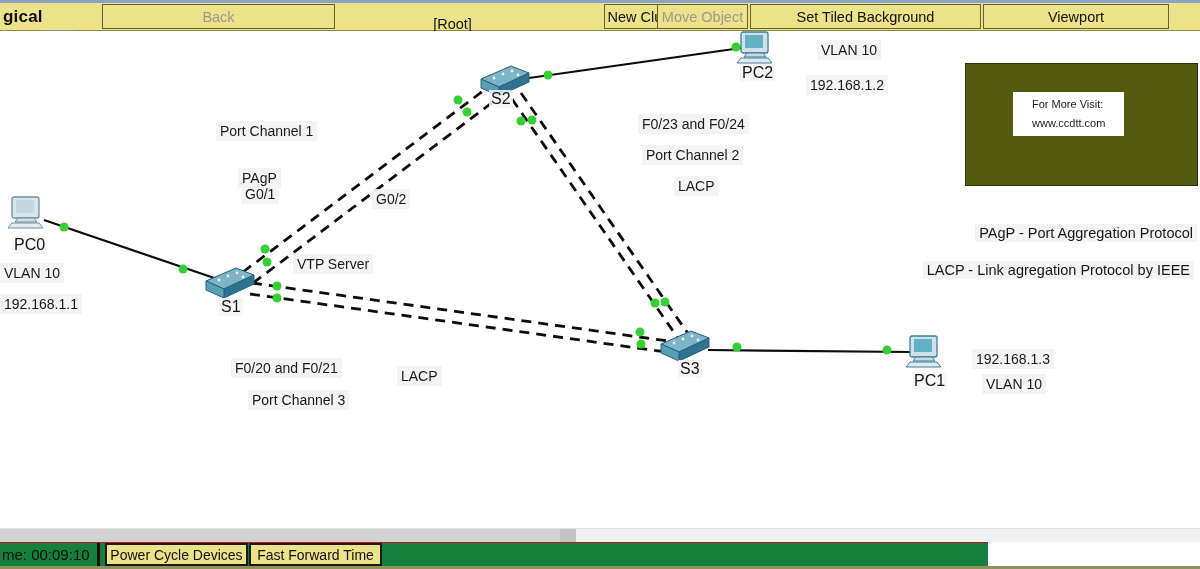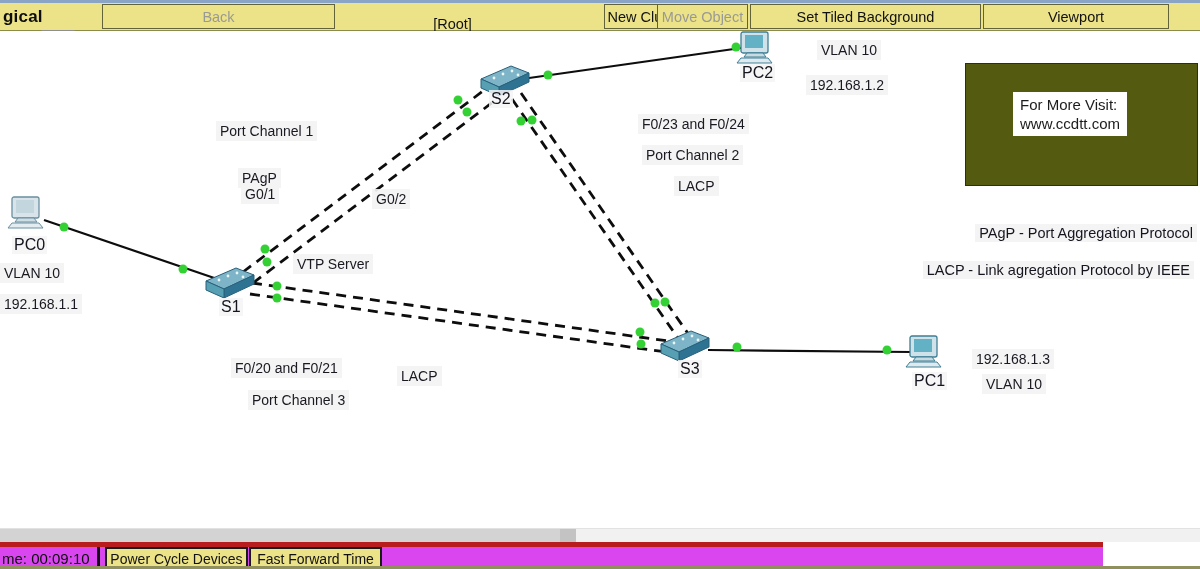--- a/index.html
+++ b/index.html
@@ -22,29 +22,29 @@
 
   
   .canvas { position:absolute; left:0; top:31px; width:1200px; height:497px; background:#ffffff; }
   svg.net { position:absolute; left:0; top:0; width:1200px; height:569px; }
 
   .note { position:absolute; font-size:14px; color:#191922; background:rgba(243,243,243,0.92); padding:1px 4px; white-space:nowrap; line-height:18px; }
   .dev-label { position:absolute; font-size:16px; color:#15151f; background:rgba(245,245,245,0.85); padding:0 2px; white-space:nowrap; }
 
   
   .infobox { position:absolute; left:965px; top:63px; width:233px; height:123px; background:#545b10; border:1px solid #2e300c; }
-  .infobox .tag { position:absolute; left:47px; top:28px; background:#ffffff; color:#1c1c1c; font-size:15px; line-height:19px; padding:3px 7px; }
+  .infobox .tag { position:absolute; left:47px; top:28px; background:#ffffff; color:#1c1c1c; font-size:11px; line-height:19px; padding:3px 19px; }
 
   .legend-line { position:absolute; font-size:14.5px; color:#15151f; background:rgba(243,243,243,0.92); padding:1px 4px; white-space:nowrap; }
 
   
   .hscroll { position:absolute; left:0; top:528px; width:1200px; height:14px; background:#f1f1f1; border-top:1px solid #e2e2e2; }
   .hscroll .thumb { position:absolute; left:0; top:0; width:560px; height:14px; background:#d3d3d3; }
   .hscroll .thumb-cap { position:absolute; left:560px; top:0; width:16px; height:14px; background:#c3c3c3; }
-  .statusbar { position:absolute; left:0; top:542px; width:1103px; height:24px; background:#d946ef; border-top:5px solid #b91c1c; }
+  .statusbar { position:absolute; left:0; top:542px; width:988px; height:24px; background:#15803d; border-top:1px solid #b91c1c; }
   .statusbar .time { position:absolute; left:2px; top:3px; font-size:15px; color:#0d0d0d; }
   .statusbar .divider { position:absolute; left:97px; top:0px; width:3px; height:24px; background:#111; }
   .sb-btn { position:absolute; top:0px; height:23px; border:2px solid #1a1a1a; background:#ece287;
             display:flex; align-items:center; justify-content:center; font-size:14px; color:#111; }
   .bottom-edge { position:absolute; left:0; top:566px; width:1200px; height:3px; background:#90905c; }
 </style>
 </head>
 <body>
 
 <div class="top-blue"></div>

